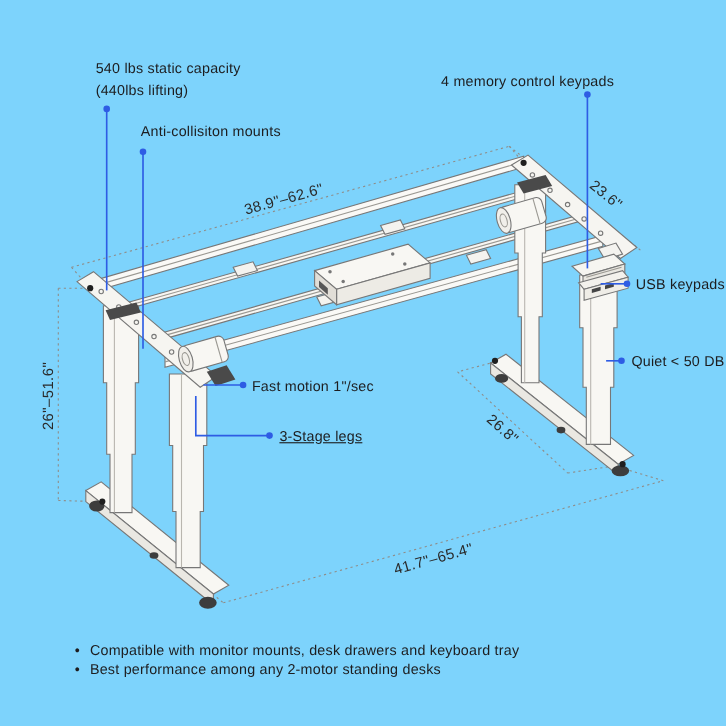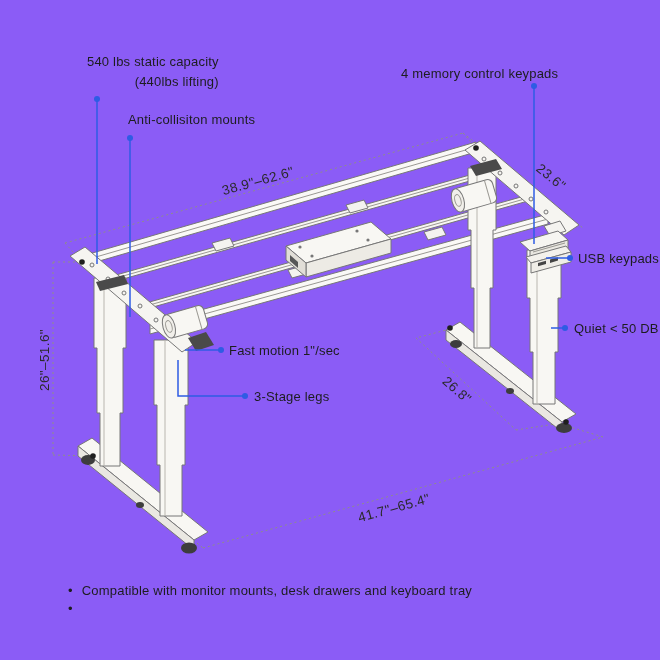--- a/index.html
+++ b/index.html
@@ -1,17 +1,17 @@
 <!DOCTYPE html>
 <html><head>
 <meta charset="utf-8">
 <style>
   html,body{margin:0;padding:0;background:#f4f2ee;}
-  .stage{position:relative;width:660px;height:660px;background:#8b5cf6;overflow:hidden;
-         font-family:"Liberation Sans",sans-serif;color:#1d1d1f;text-align:right;}
+  .stage{position:relative;width:660px;height:660px;background:#7dd3fc;overflow:hidden;
+         font-family:"Liberation Sans",sans-serif;color:#1d1d1f;}
   .stage svg{position:absolute;left:0;top:0;}
   .lbl{position:absolute;font-size:13px;letter-spacing:.2px;white-space:nowrap;color:#1d1d1f;}
   .lbl2{line-height:20px;}
   .dim{position:absolute;font-size:13.5px;letter-spacing:.4px;white-space:nowrap;color:#2a2a2a;}
   .rot{transform:translate(-50%,-50%) rotate(-15.5deg);transform-origin:center;}
   .rotR{transform:translate(-50%,-50%) rotate(39deg);transform-origin:center;}
   .rotV{transform:translate(-50%,-50%) rotate(-90deg);transform-origin:center;}
   .rotF{transform:translate(-50%,-50%) rotate(41deg);transform-origin:center;}
   .notes{position:absolute;left:68px;top:583px;display:flex;flex-direction:column;gap:2px;}
   .note{display:flex;gap:9px;align-items:flex-start;font-size:13px;line-height:16px;letter-spacing:.2px;}
@@ -187,31 +187,32 @@
 
   <div class="lbl lbl2" style="left:87px;top:52px;">
     <div>540 lbs static capacity</div>
     <div>(440lbs lifting)</div>
   </div>
   <div class="lbl" style="left:128px;top:112px;">Anti-collisiton mounts</div>
   <div class="lbl" style="left:401px;top:66px;">4 memory control keypads</div>
   <div class="lbl" style="left:578px;top:251px;">USB keypads</div>
   <div class="lbl" style="left:574px;top:321px;">Quiet &lt; 50 DB</div>
   <div class="lbl" style="left:229px;top:343px;">Fast motion 1"/sec</div>
-  <div class="lbl" style="left:254px;top:389px;">3-Stage legs</div>
+  <div class="lbl" style="left:254px;top:389px;text-decoration:underline;">3-Stage legs</div>
 
   <div class="dim rot" style="left:258px;top:181px;">38.9"–62.6"</div>
   <div class="dim rotR" style="left:551px;top:177px;">23.6"</div>
   <div class="dim rotV" style="left:44px;top:360px;">26"–51.6"</div>
   <div class="dim rotF" style="left:457px;top:390px;">26.8"</div>
   <div class="dim rot" style="left:394px;top:508px;">41.7"–65.4"</div>
 
   <div class="notes">
     <div class="note">
       <span class="b">•</span>
       <span>Compatible with monitor mounts, desk drawers and keyboard tray</span>
     </div>
     <div class="note">
       <span class="b">•</span>
+      <span>Best performance among any 2-motor standing desks</span>
     </div>
   </div>
 
 </div>
 
 </body></html>

